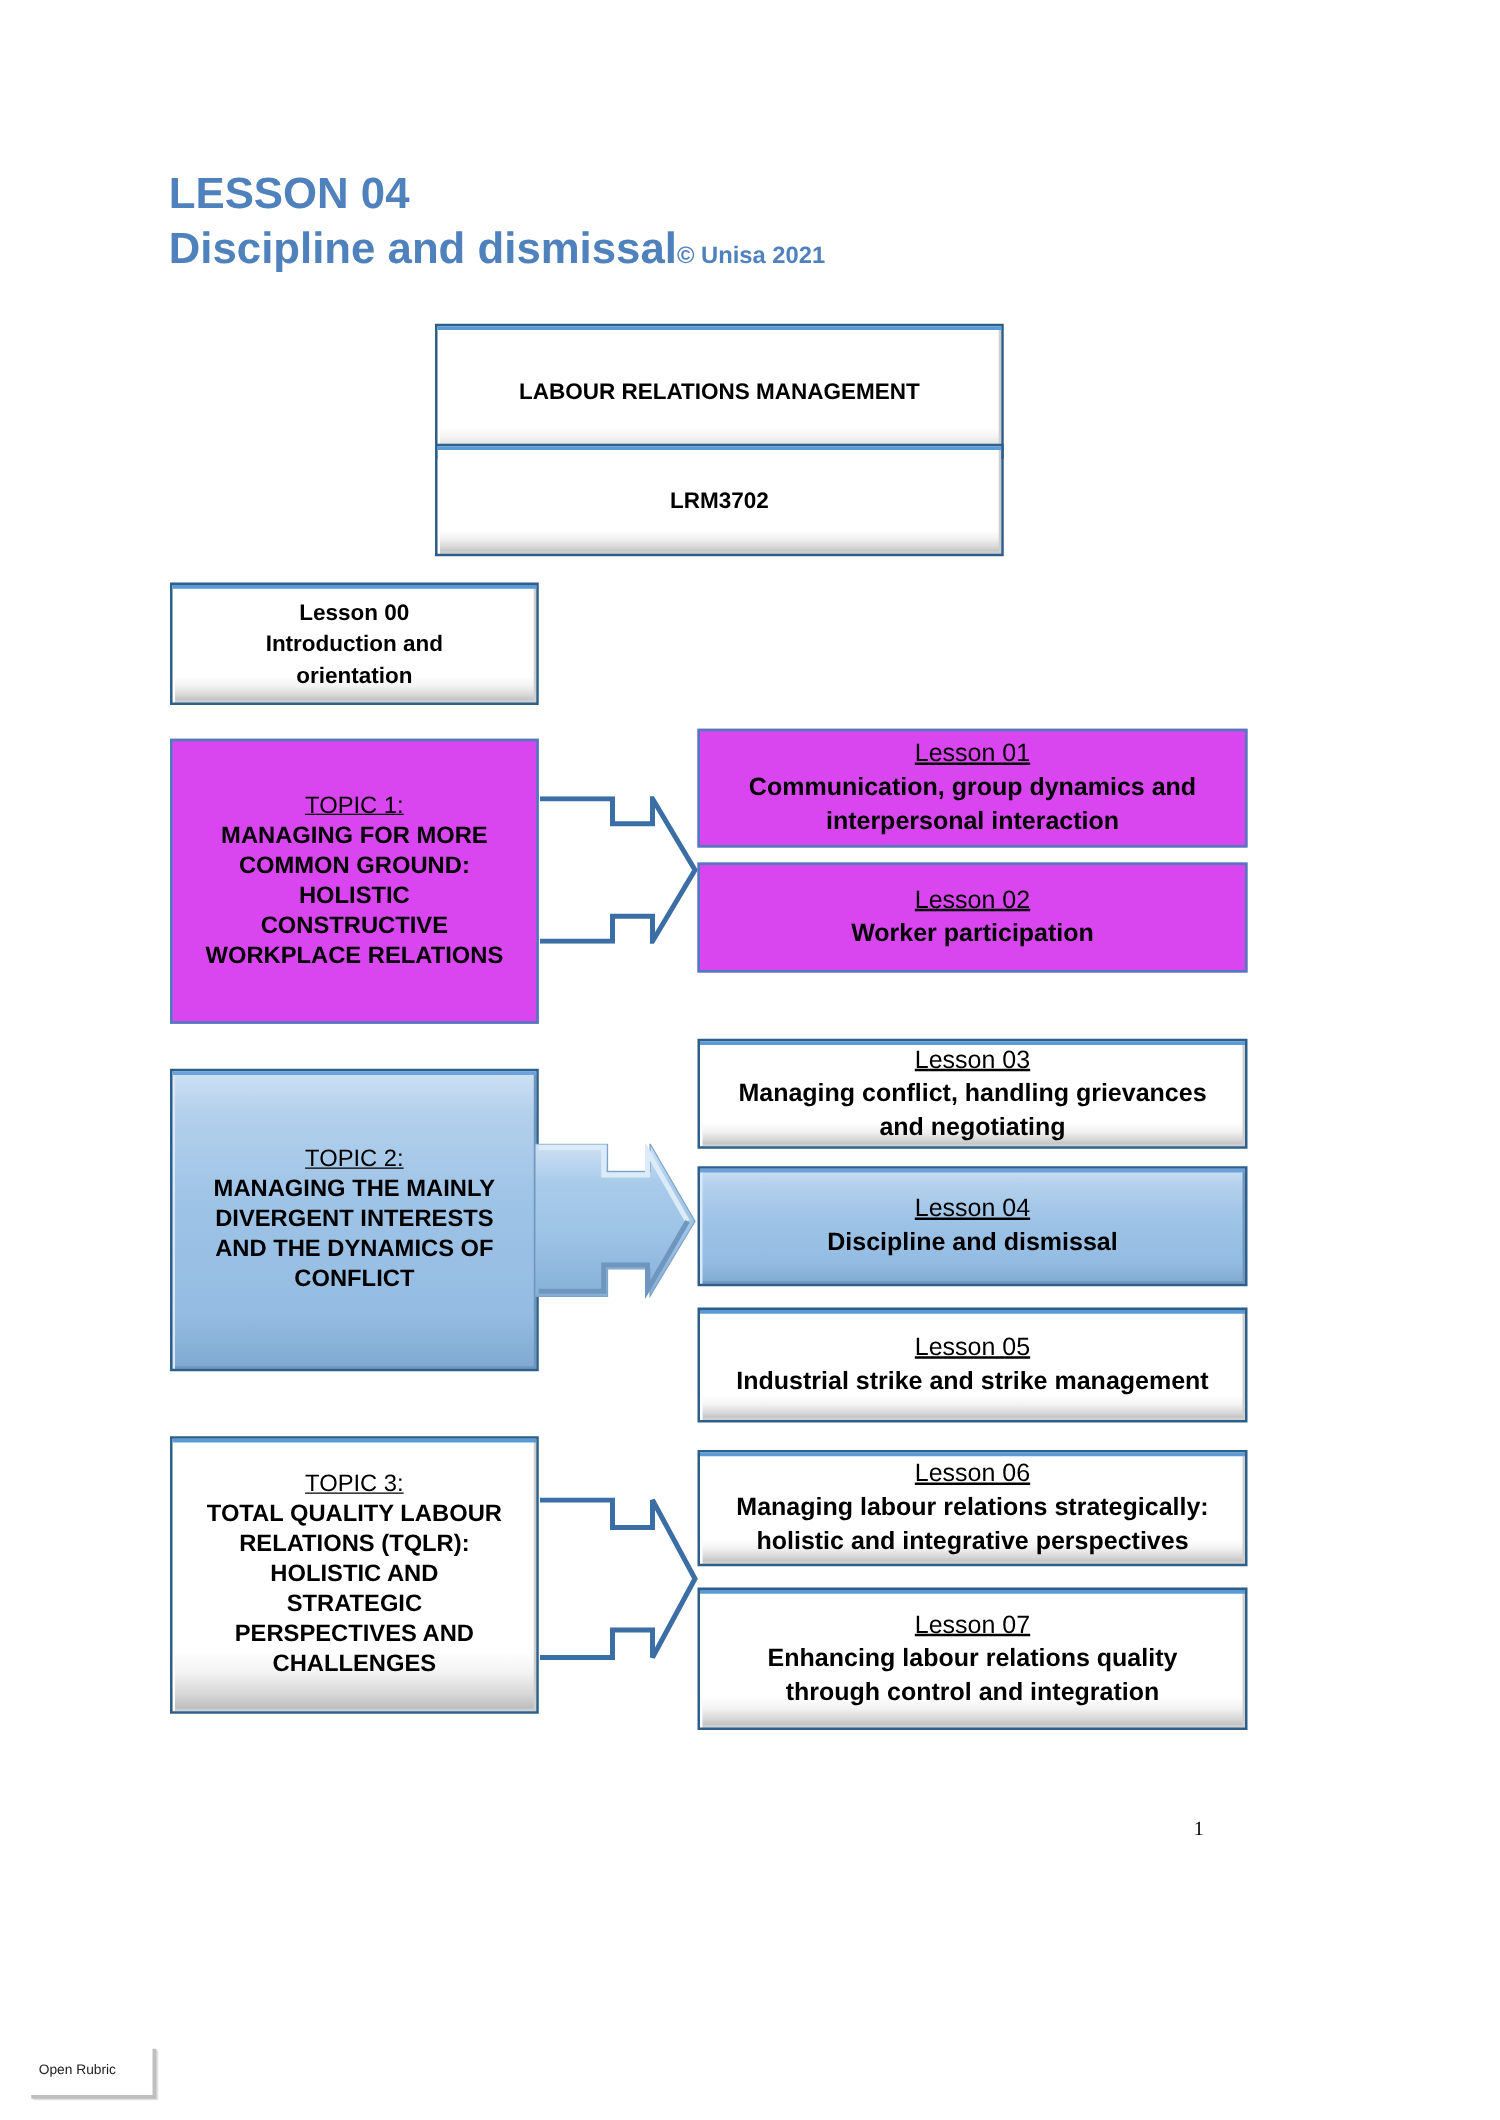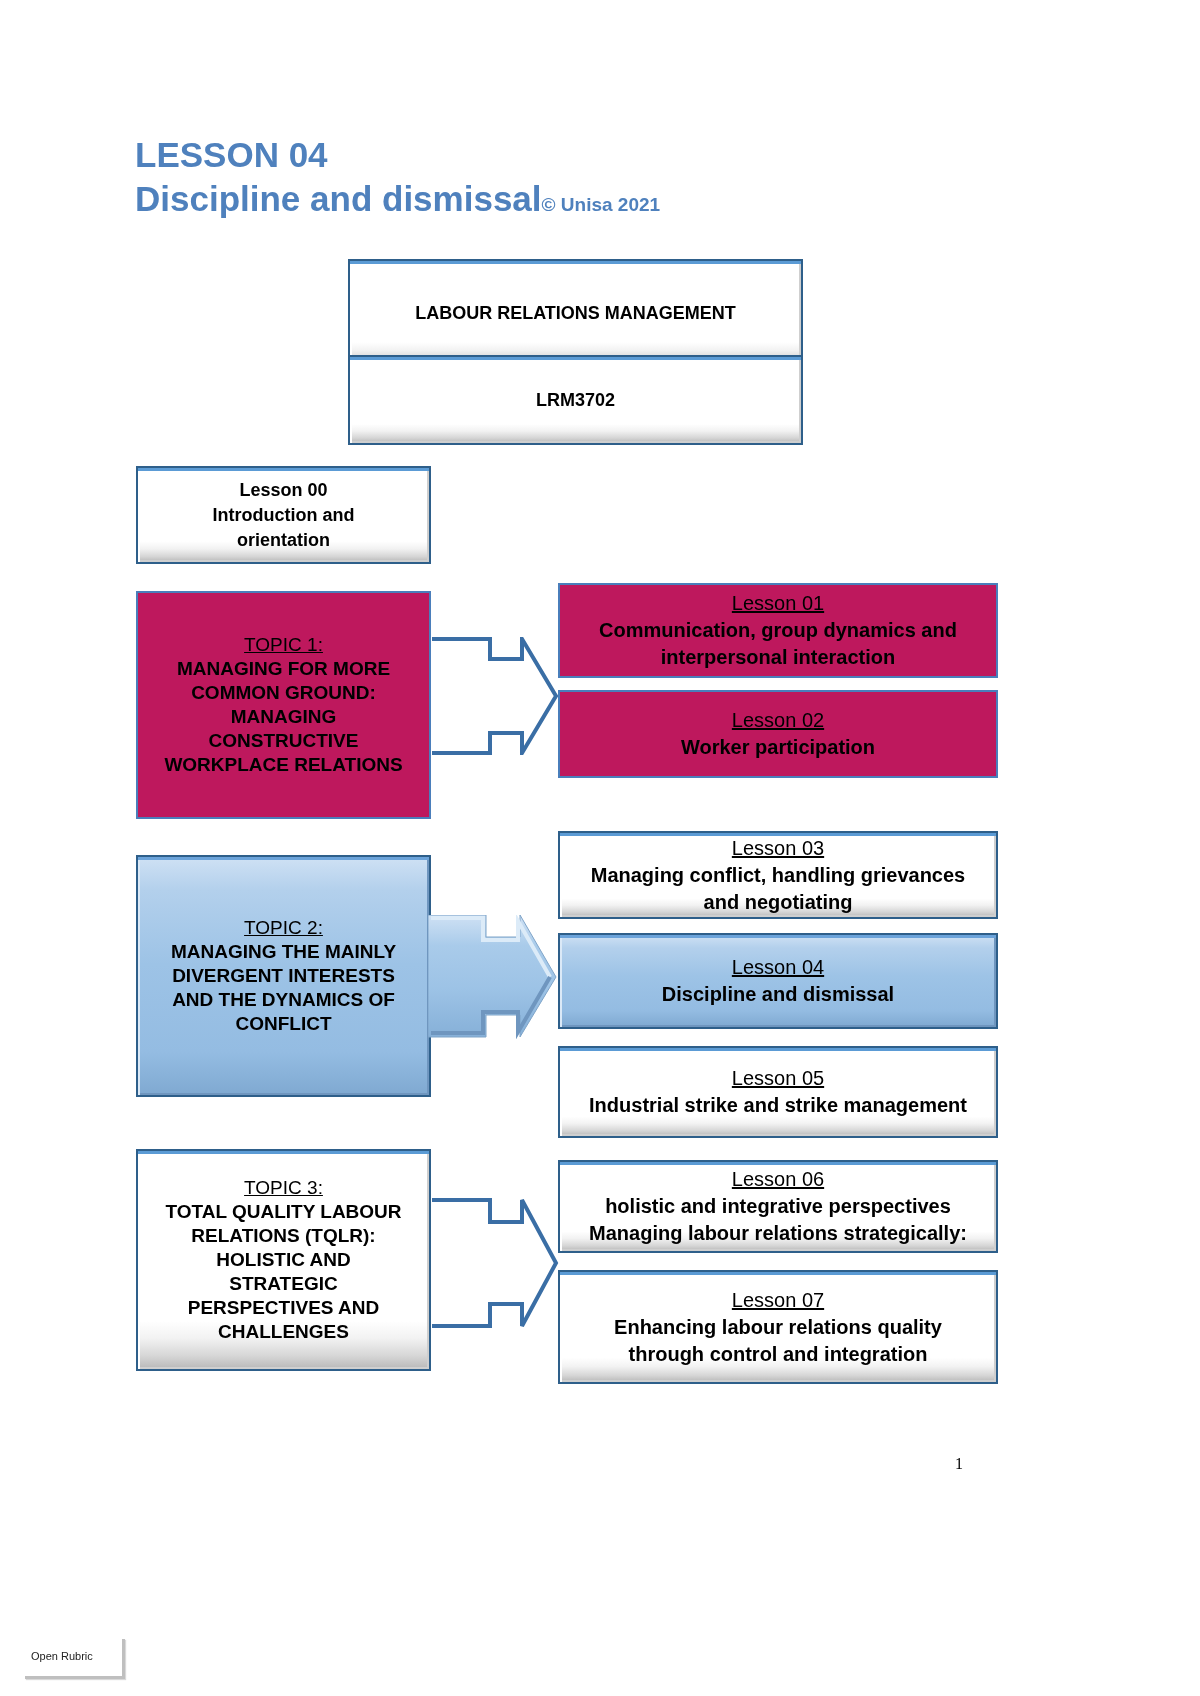--- a/index.html
+++ b/index.html
@@ -47,21 +47,21 @@
   }
 
   
   .node {
     position: absolute;
     display: flex;
     align-items: center;
     justify-content: center;
     text-align: center;
     color: #000000;
-    background: #be185d;
+    background: #d946ef;
   }
   .node .inner {
     width: 100%;
     padding: 2px 8px;
   }
   .line { display: block; }
   .line.bold { font-weight: bold; }
   .line.underline { text-decoration: underline; font-weight: normal; }
 
   
@@ -164,21 +164,21 @@
     <span class="line bold" style="font-size:18px;">Introduction and</span>
     <span class="line bold" style="font-size:18px;">orientation</span>
   </div>
 </div>
 
 <div class="node flat" style="left:136px; top:591px; width:295px; height:228px;">
   <div class="inner" style="line-height:24px;">
     <span class="line underline" style="font-size:19px;">TOPIC 1:</span>
     <span class="line bold" style="font-size:19px;">MANAGING FOR MORE</span>
     <span class="line bold" style="font-size:19px;">COMMON GROUND:</span>
-    <span class="line bold" style="font-size:19px;">MANAGING</span>
+    <span class="line bold" style="font-size:19px;">HOLISTIC</span>
     <span class="line bold" style="font-size:19px;">CONSTRUCTIVE</span>
     <span class="line bold" style="font-size:19px;">WORKPLACE RELATIONS</span>
   </div>
 </div>
 
 <div class="arrow" style="left:430px; top:637px;">
   <svg width="130" height="118" viewBox="0 0 130 118">
     <polygon points="2,2 60,2 60,22 92,22 92,2 126,59 92,116 92,96 60,96 60,116 2,116" fill="none" stroke="none"></polygon>
     <polyline points="2,2 60,2 60,22 92,22 92,2 126,59 92,116 92,96 60,96 60,116 2,116" fill="#ffffff" stroke="#3a6ea5" stroke-width="4" stroke-linejoin="miter"></polyline>
   </svg>
@@ -261,22 +261,22 @@
 <div class="node bevel" style="left:558px; top:1046px; width:440px; height:92px;">
   <div class="inner" style="line-height:27px;">
     <span class="line underline" style="font-size:20px;">Lesson 05</span>
     <span class="line bold" style="font-size:20px;">Industrial strike and strike management</span>
   </div>
 </div>
 
 <div class="node bevel" style="left:558px; top:1160px; width:440px; height:93px;">
   <div class="inner" style="line-height:27px;">
     <span class="line underline" style="font-size:20px;">Lesson 06</span>
+    <span class="line bold" style="font-size:20px;">Managing labour relations strategically:</span>
     <span class="line bold" style="font-size:20px;">holistic and integrative perspectives</span>
-    <span class="line bold" style="font-size:20px;">Managing labour relations strategically:</span>
   </div>
 </div>
 
 <div class="node bevel" style="left:558px; top:1270px; width:440px; height:114px;">
   <div class="inner" style="line-height:27px;">
     <span class="line underline" style="font-size:20px;">Lesson 07</span>
     <span class="line bold" style="font-size:20px;">Enhancing labour relations quality</span>
     <span class="line bold" style="font-size:20px;">through control and integration</span>
   </div>
 </div>

